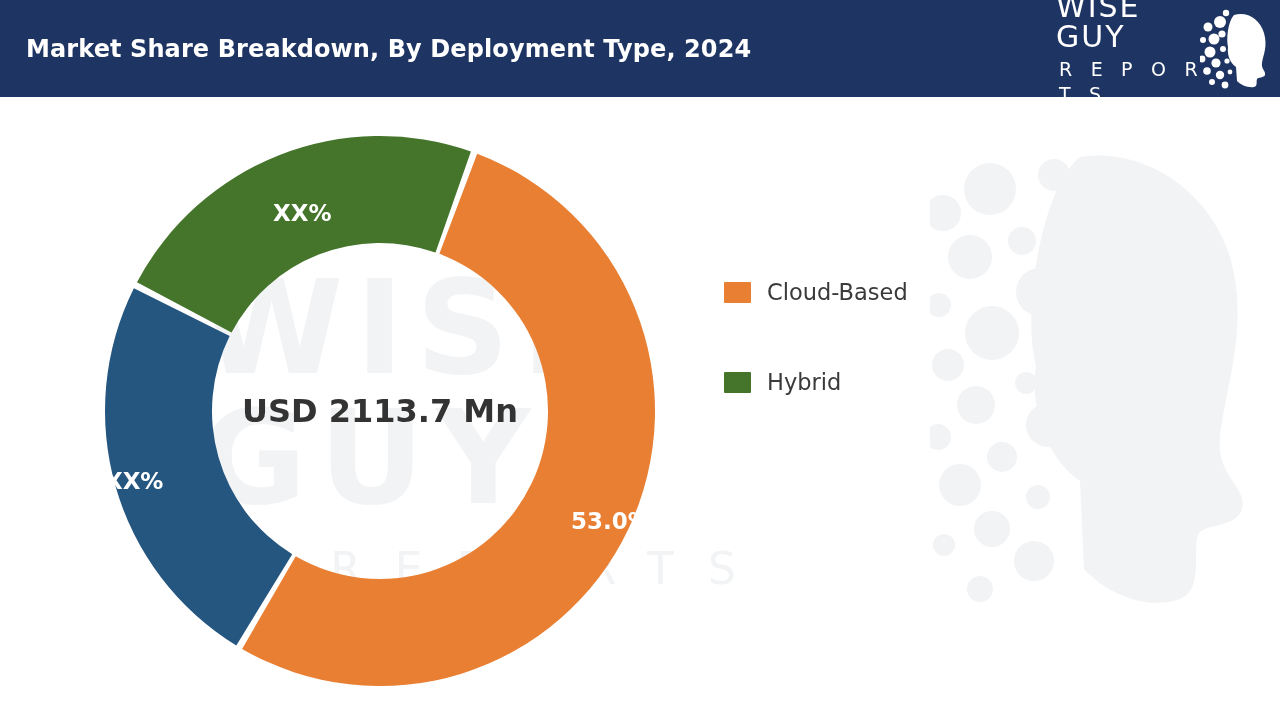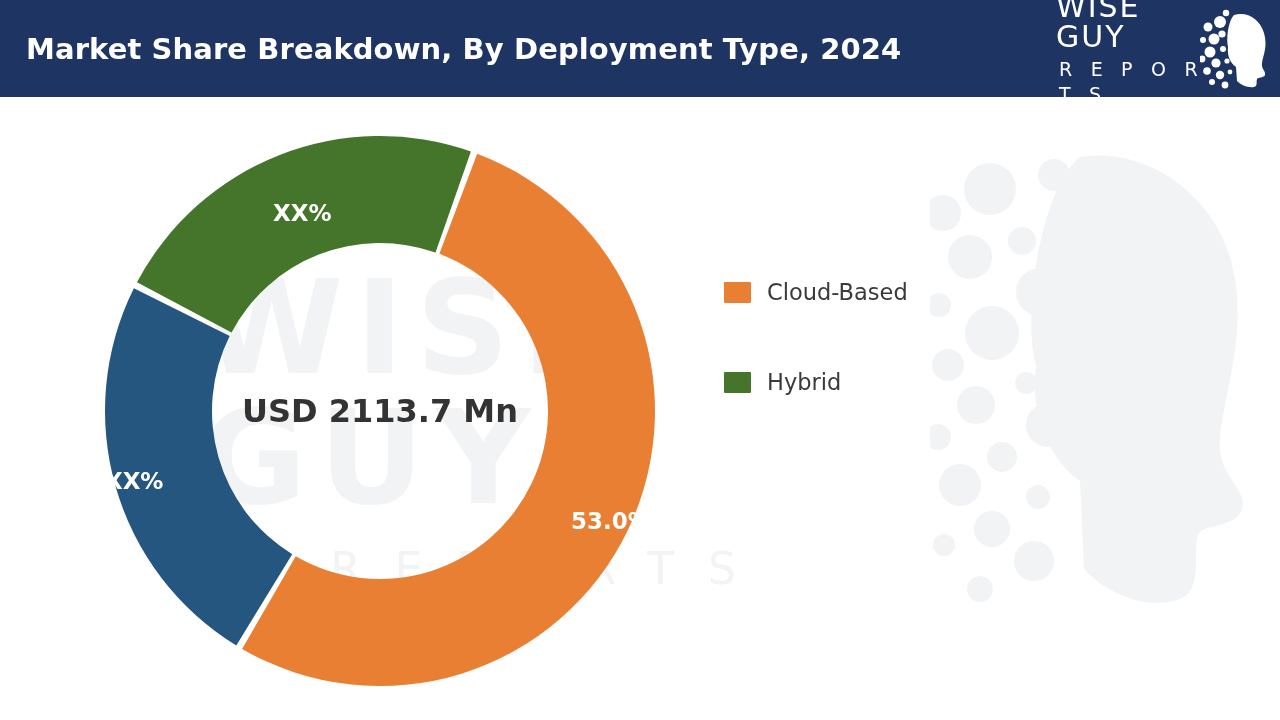--- a/index.html
+++ b/index.html
@@ -12,21 +12,21 @@
   .page { position: relative; width: 1280px; height: 720px; background:#ffffff; }
 
   
   .header {
     position: absolute; left:0; top:0; width:1280px; height:97px;
     background: #1e3462;
     display:flex; align-items:center; justify-content:space-between;
   }
   .header-title {
     color:#ffffff;
-    font-size: 29px;
+    font-size: 24px;
     font-weight: 700;
     letter-spacing: 0.1px;
     padding-left: 26px;
     font-family: "DejaVu Sans", "Liberation Sans", sans-serif;
     white-space: nowrap;
   }
   .logo-wrap {
     position:absolute; right:6px; top:6px;
     width:218px; height:86px;
     display:flex; align-items:center; justify-content:flex-end;

